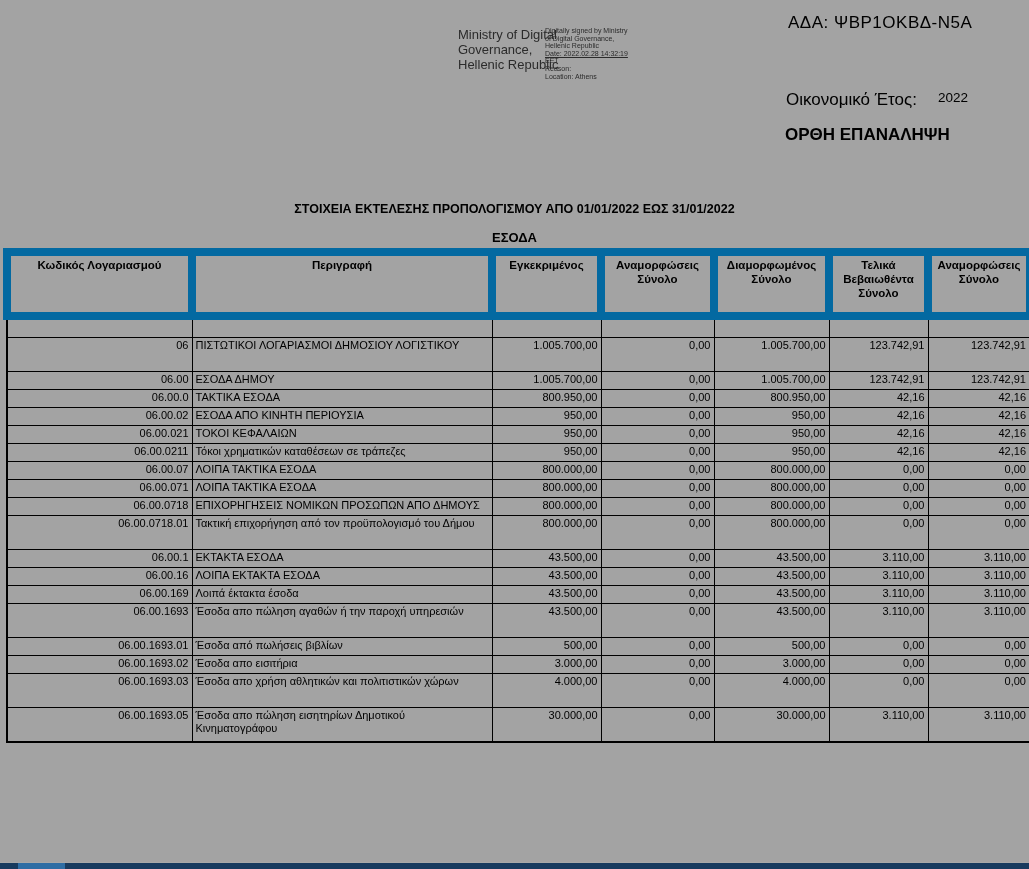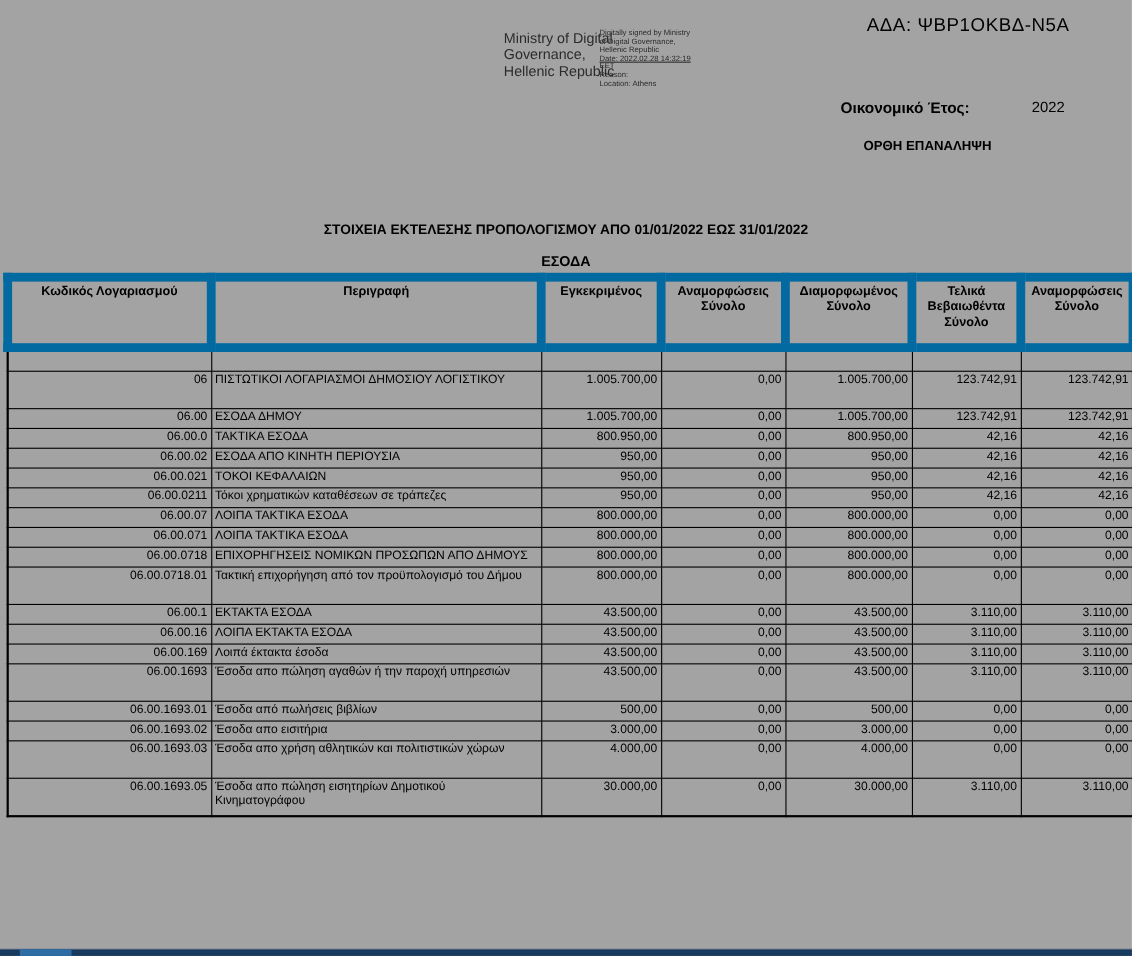--- a/index.html
+++ b/index.html
@@ -31,23 +31,23 @@
     font-size: 17px; letter-spacing: 0.5px;
   }
 
   .org {
     position: absolute; left: 25px; top: 86px;
     font-family: "Liberation Serif", serif;
     font-weight: bold; font-size: 16.5px; line-height: 23px;
     white-space: pre-line; letter-spacing: 0.3px;
   }
 
-  .fy-label { position: absolute; left: 764px; top: 90px; font-size: 14px; font-weight: bold; }
+  .fy-label { position: absolute; left: 786px; top: 90px; font-size: 17px; }
   .fy-value { position: absolute; left: 938px; top: 90px; font-size: 13.5px; }
-  .orthi    { position: absolute; left: 785px; top: 125px; font-size: 12px; font-weight: bold; }
+  .orthi    { position: absolute; left: 785px; top: 125px; font-size: 17px; font-weight: bold; }
 
   .title {
     position: absolute; left: 0; top: 202px; width: 1029px;
     text-align: center; font-size: 12.5px; font-weight: bold;
   }
   .subtitle {
     position: absolute; left: 0; top: 230px; width: 1029px;
     text-align: center; font-size: 13px; font-weight: bold;
   }
 

